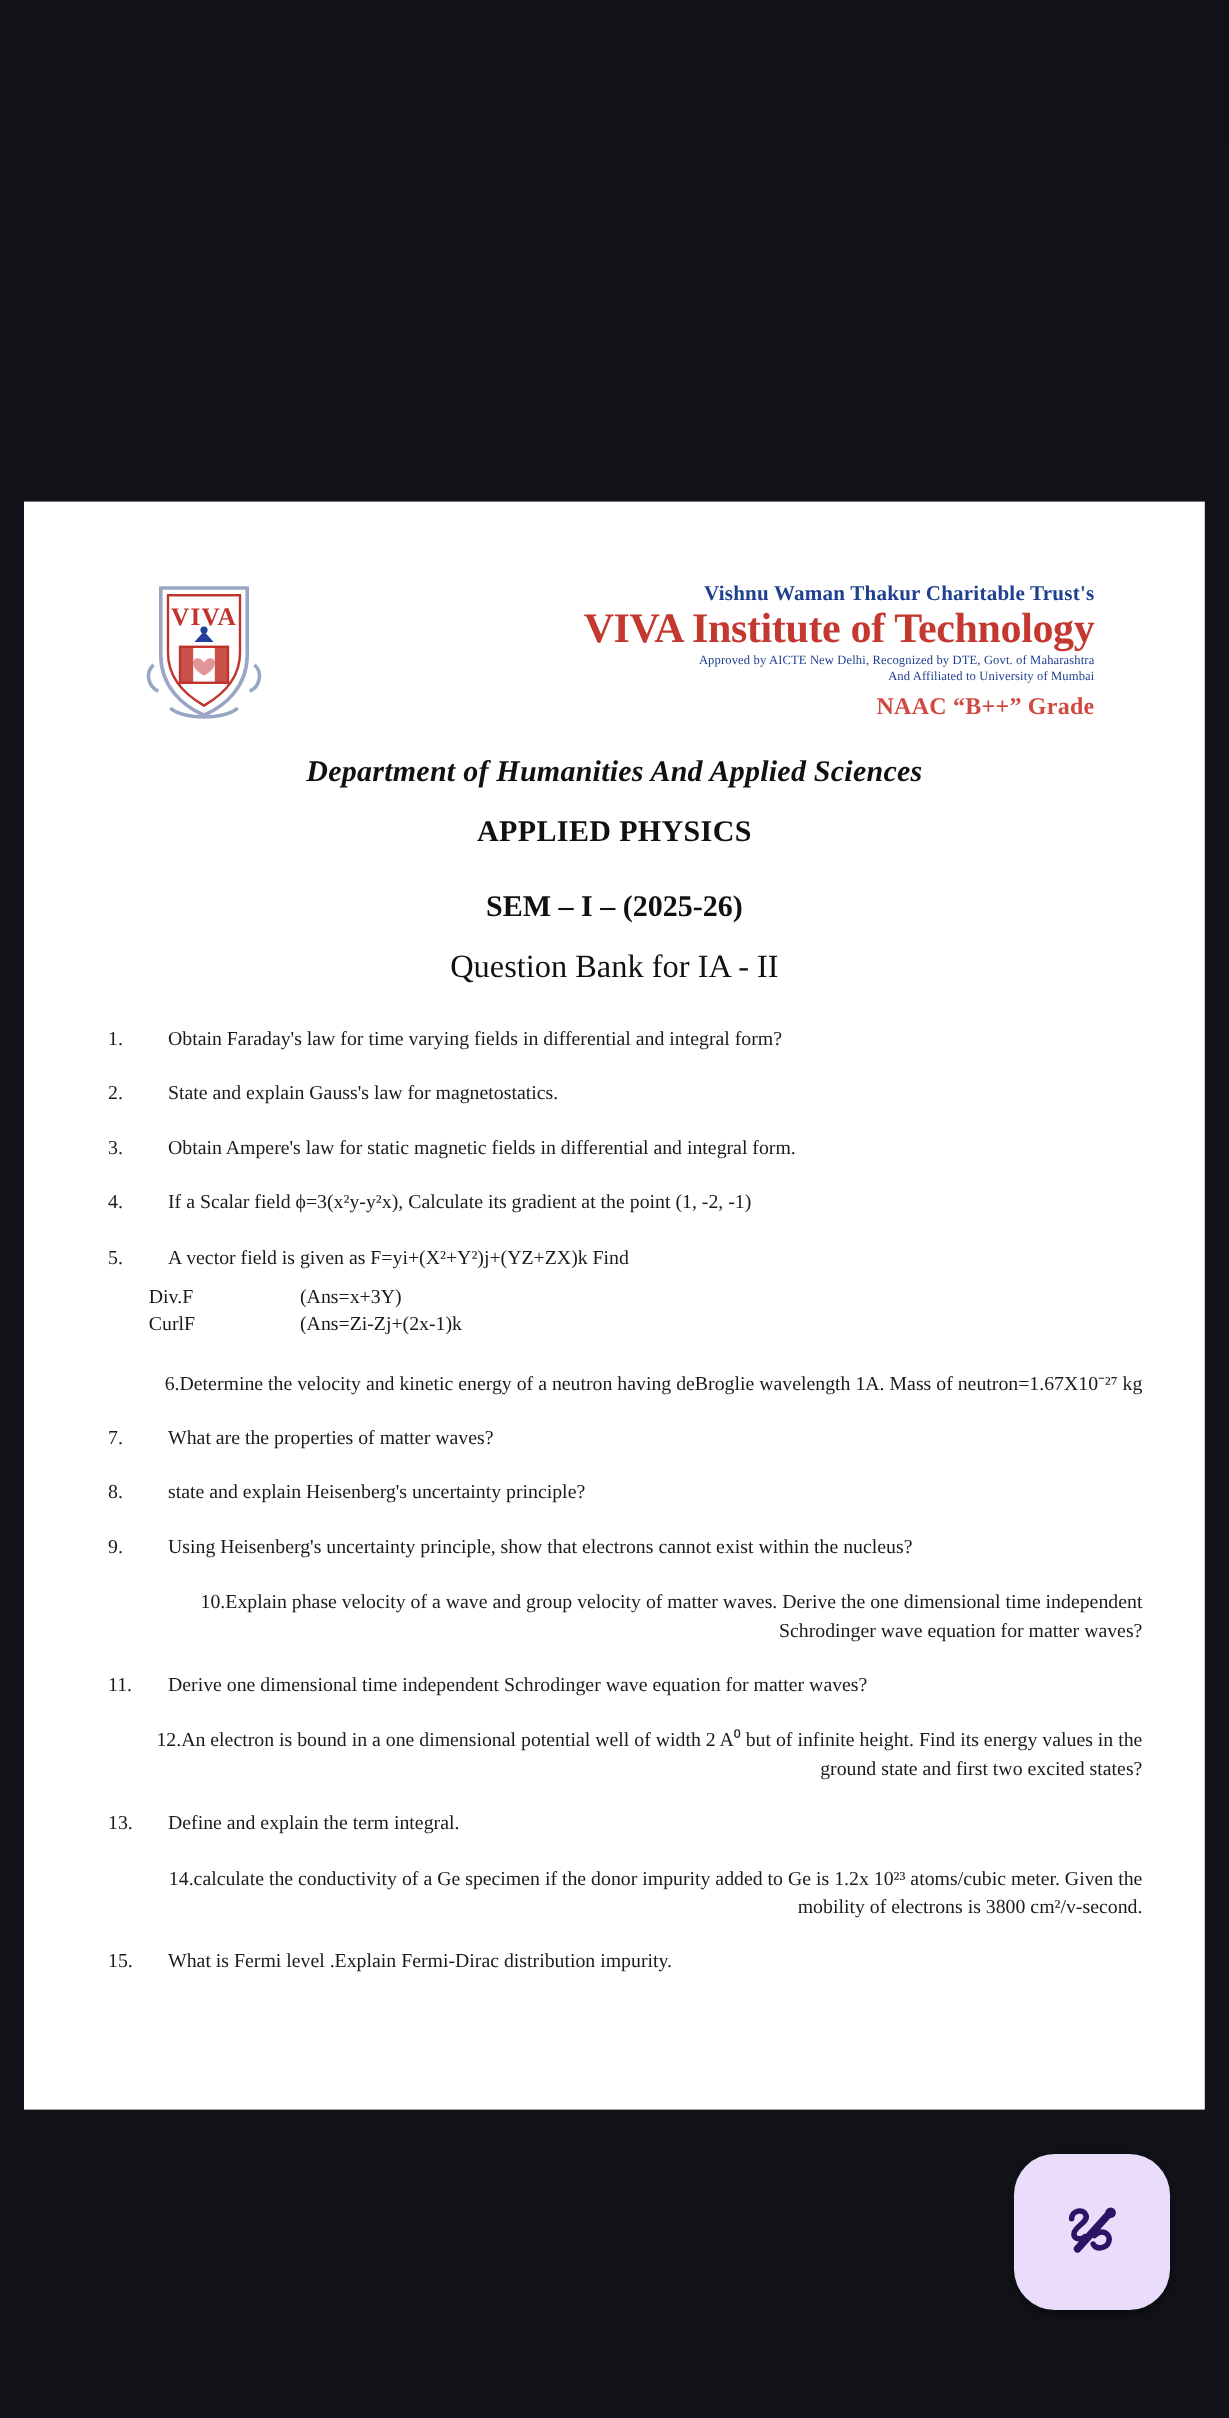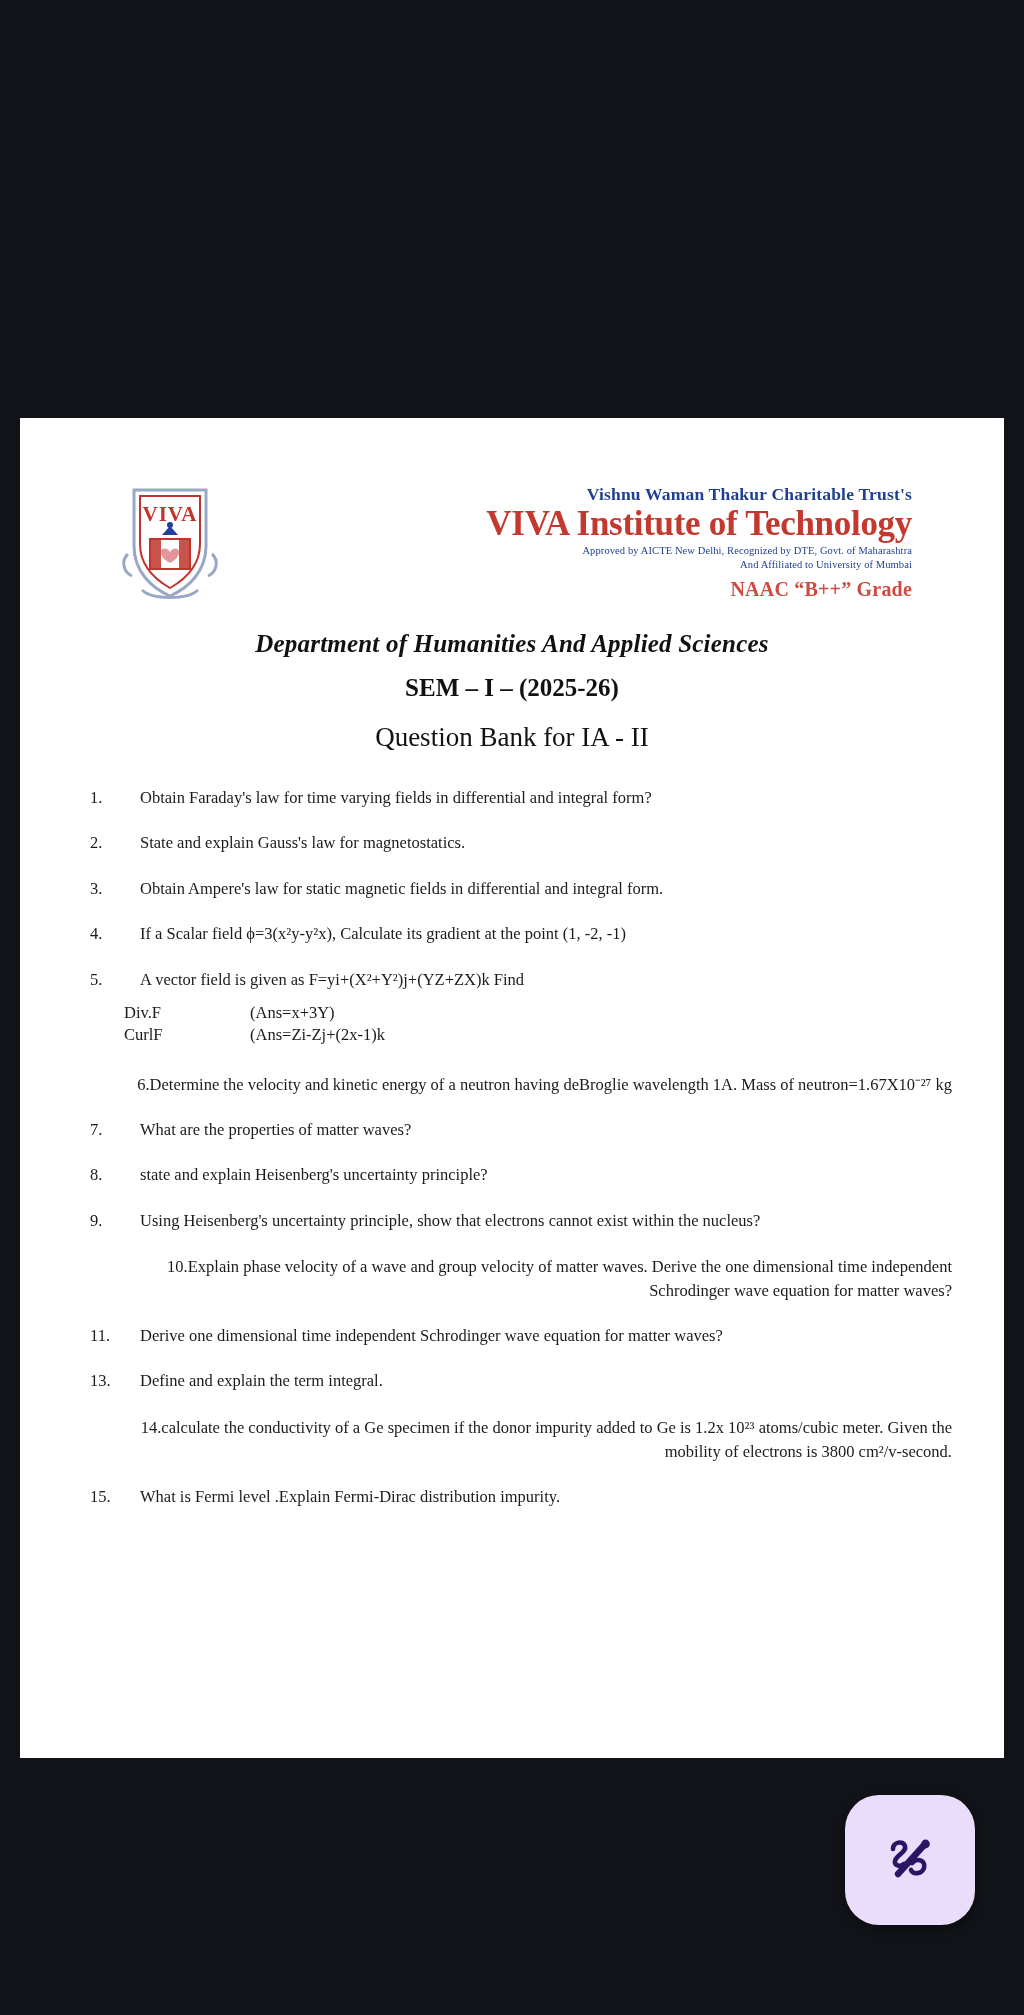--- a/index.html
+++ b/index.html
@@ -176,21 +176,21 @@
     font-size: 25px;
     color: #111;
     margin-top: 22px;
     letter-spacing: 0.3px;
   }
   .h-sem {
     font-family: "Liberation Serif", serif;
     font-weight: bold;
     font-size: 25px;
     color: #111;
-    margin-top: 16px;
+    margin-top: 34px;
   }
   .h-bank {
     font-family: "Liberation Serif", serif;
     font-weight: normal;
     font-size: 27px;
     color: #111;
     margin-top: 20px;
   }
 
   
@@ -335,20 +335,21 @@
             <div class="lh-trust">Vishnu Waman Thakur Charitable Trust's</div>
             <div class="lh-name">VIVA Institute of Technology</div>
             <div class="lh-approved">Approved by AICTE New Delhi, Recognized by DTE, Govt. of Maharashtra</div>
             <div class="lh-affiliated">And Affiliated to University of Mumbai</div>
             <div class="lh-naac">NAAC “B++” Grade</div>
           </div>
         </div>
 
         <div class="headings">
           <div class="h-dept">Department of Humanities And Applied Sciences</div>
+          <div class="h-sub">APPLIED PHYSICS</div>
           <div class="h-sem">SEM – I – (2025-26)</div>
           <div class="h-bank">Question Bank for IA - II</div>
         </div>
 
         <div class="qlist">
 
           <div class="q">
             <div class="q-num">1.</div>
             <div class="q-body">Obtain Faraday's law for time varying fields in differential and integral form?</div>
           </div>
@@ -405,20 +406,23 @@
 
           <div class="q-wrap">
             <span class="n">10.</span><span>Explain phase velocity of a wave and group velocity of matter waves. Derive the one dimensional time independent Schrodinger wave equation for matter waves?</span>
           </div>
 
           <div class="q">
             <div class="q-num">11.</div>
             <div class="q-body">Derive one dimensional time independent Schrodinger wave equation for matter waves?</div>
           </div>
 
+          <div class="q-wrap">
+            <span class="n">12.</span><span>An electron is bound in a one dimensional potential well of width   2 A⁰ but of infinite height. Find its energy values in the ground state and first two excited states?</span>
+          </div>
 
           <div class="q">
             <div class="q-num">13.</div>
             <div class="q-body">Define and explain the term integral.</div>
           </div>
 
           <div class="q-wrap">
             <span class="n">14.</span><span>calculate the conductivity of a Ge specimen if the donor impurity added to Ge is 1.2x 10²³ atoms/cubic meter. Given the mobility of electrons is 3800 cm²/v-second.</span>
           </div>
 

